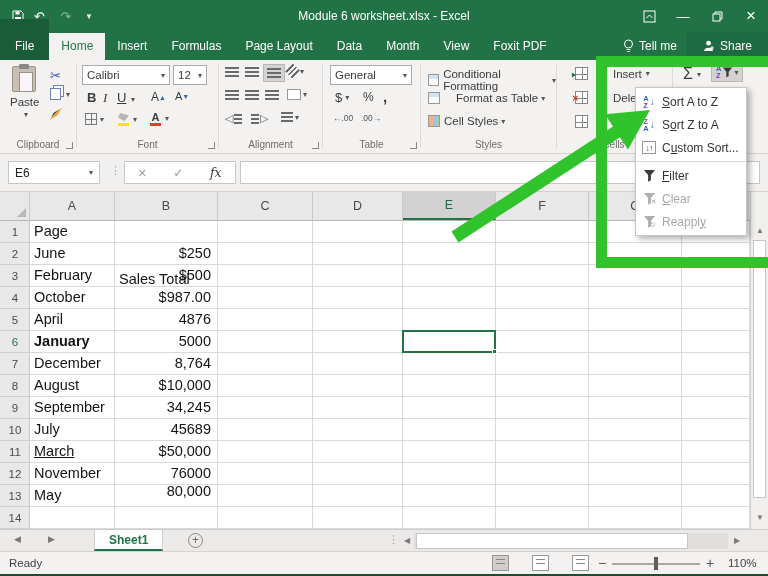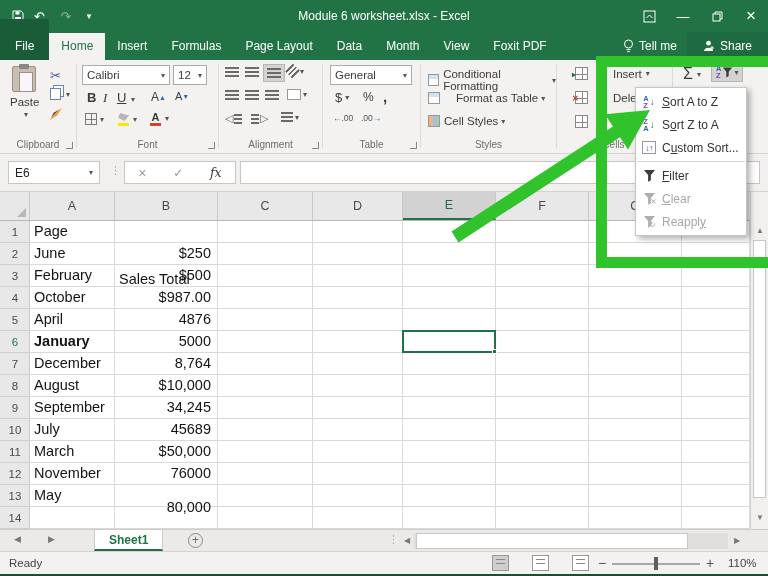--- a/index.html
+++ b/index.html
@@ -448,28 +448,28 @@
       <div class="rh" style="top: 154px;">8</div>
       <div class="cell" style="left: 34px; top: 154px; width: 79px; text-align: left;">August</div>
       <div class="cell" style="left: 119px; top: 154px; width: 92px; text-align: right;">$10,000</div>
       <div class="rh" style="top: 176px;">9</div>
       <div class="cell" style="left: 34px; top: 176px; width: 79px; text-align: left;">September</div>
       <div class="cell" style="left: 119px; top: 176px; width: 92px; text-align: right;">34,245</div>
       <div class="rh" style="top: 198px;">10</div>
       <div class="cell" style="left: 34px; top: 198px; width: 79px; text-align: left;">July</div>
       <div class="cell" style="left: 119px; top: 198px; width: 92px; text-align: right;">45689</div>
       <div class="rh" style="top: 220px;">11</div>
-      <div class="cell" style="left: 34px; top: 220px; width: 79px; text-align: left;">March</div>
+      <div class="cell" style="left: 34px; top: 220px; width: 79px; text-align: left; text-decoration: underline;">March</div>
       <div class="cell" style="left: 119px; top: 220px; width: 92px; text-align: right;">$50,000</div>
       <div class="rh" style="top: 242px;">12</div>
       <div class="cell" style="left: 34px; top: 242px; width: 79px; text-align: left;">November</div>
       <div class="cell" style="left: 119px; top: 242px; width: 92px; text-align: right;">76000</div>
       <div class="rh" style="top: 264px;">13</div>
       <div class="cell" style="left: 34px; top: 264px; width: 79px; text-align: left;">May</div>
-      <div class="cell" style="left: 119px; top: 276px; width: 92px; text-align: right;">80,000</div>
+      <div class="cell" style="left: 119px; top: 260px; width: 92px; text-align: right;">80,000</div>
       <div class="rh" style="top: 286px;">14</div>
       <div class="selbox" style="left: 402px; top: 109px; width: 94px; height: 23px;">
         <div class="fillhandle"></div>
       </div>
     </div>
 
   <div class="vscroll">
     <div class="vs-up">▲</div>
     <div class="vs-thumb"></div>
     <div class="vs-dn">▼</div>

